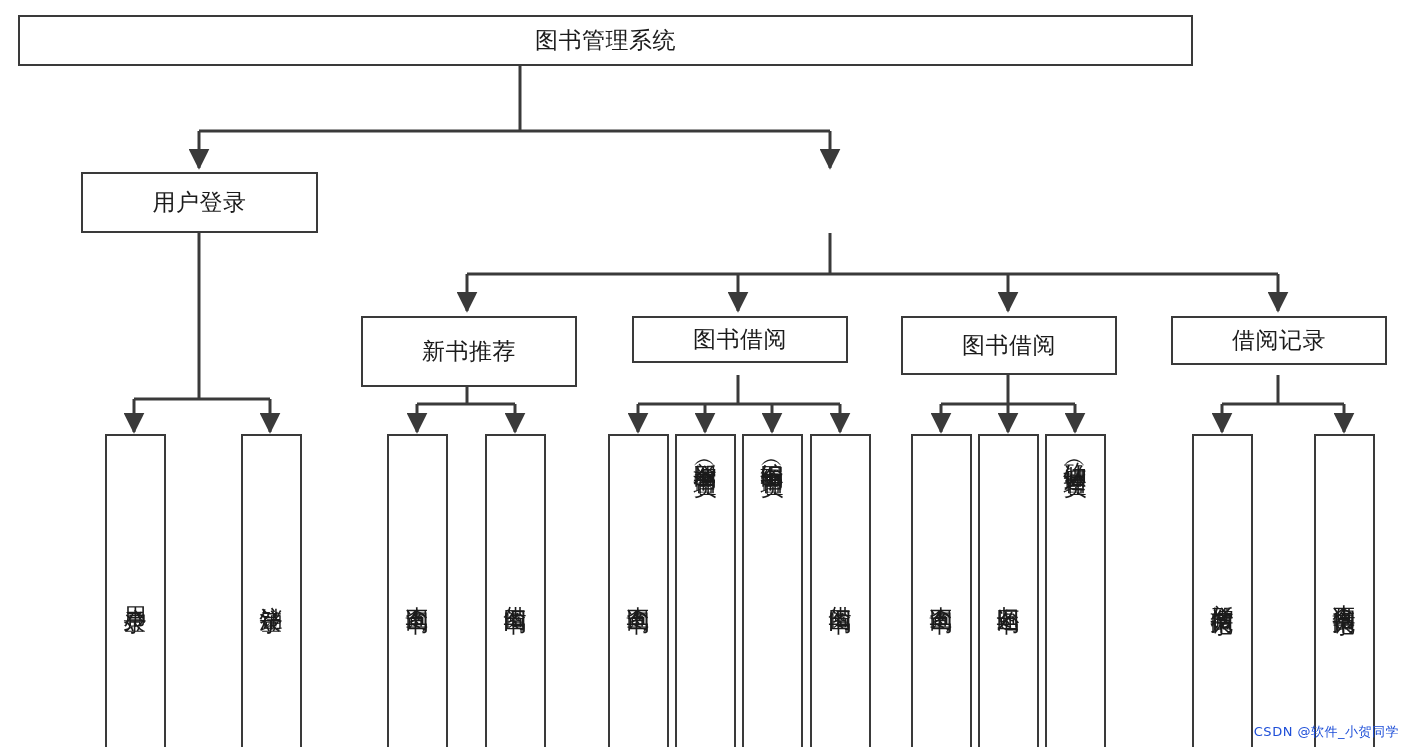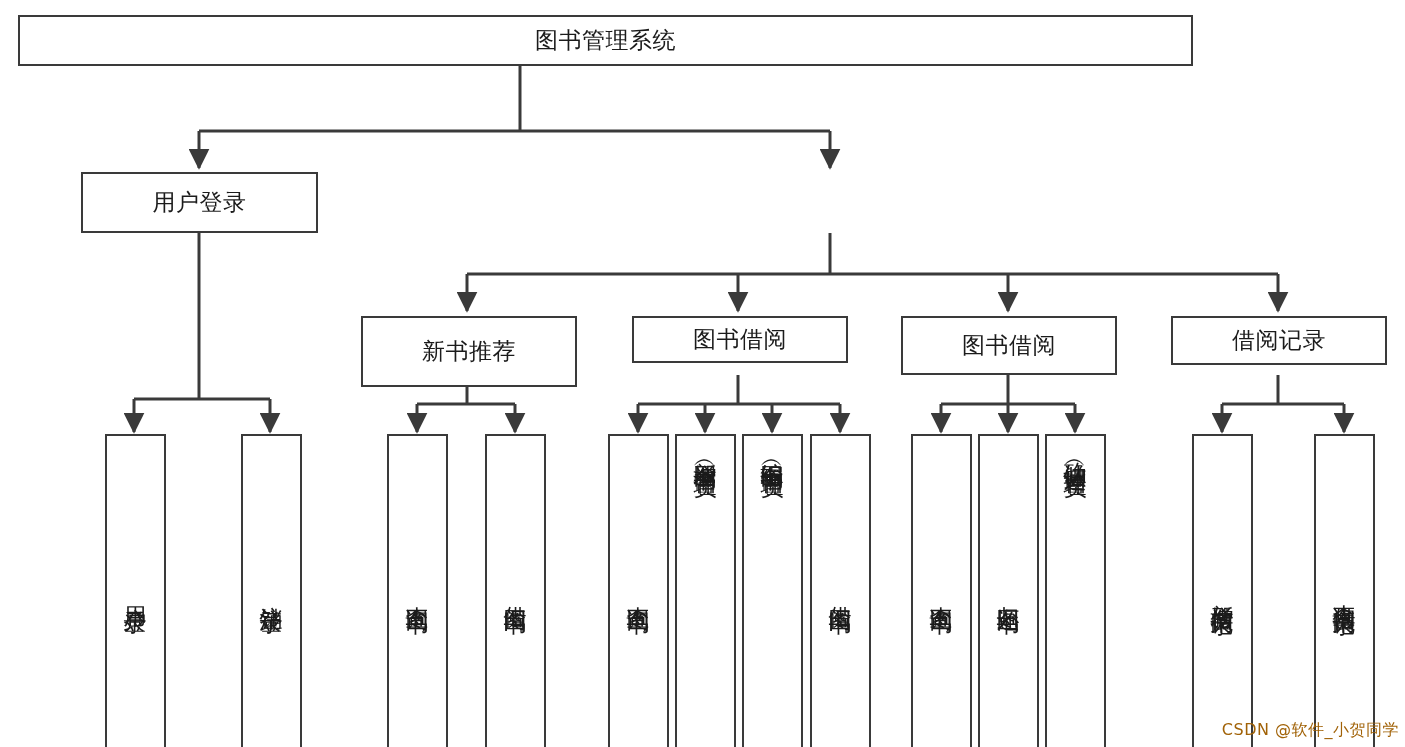--- a/index.html
+++ b/index.html
@@ -64,22 +64,22 @@
     align-items: flex-start;
   }
   .node-leaf.mid-text {
     align-items: center;
     padding-top: 0;
   }
   #watermark {
     position: absolute;
     right: 6px;
     bottom: 6px;
-    font-size: 16px;
-    color: #a16207;
+    font-size: 13px;
+    color: #1d4ed8;
     letter-spacing: 0.5px;
     z-index: 5;
     white-space: nowrap;
   }
 </style>
 </head>
 <body>
 
 <div id="canvas">
 

